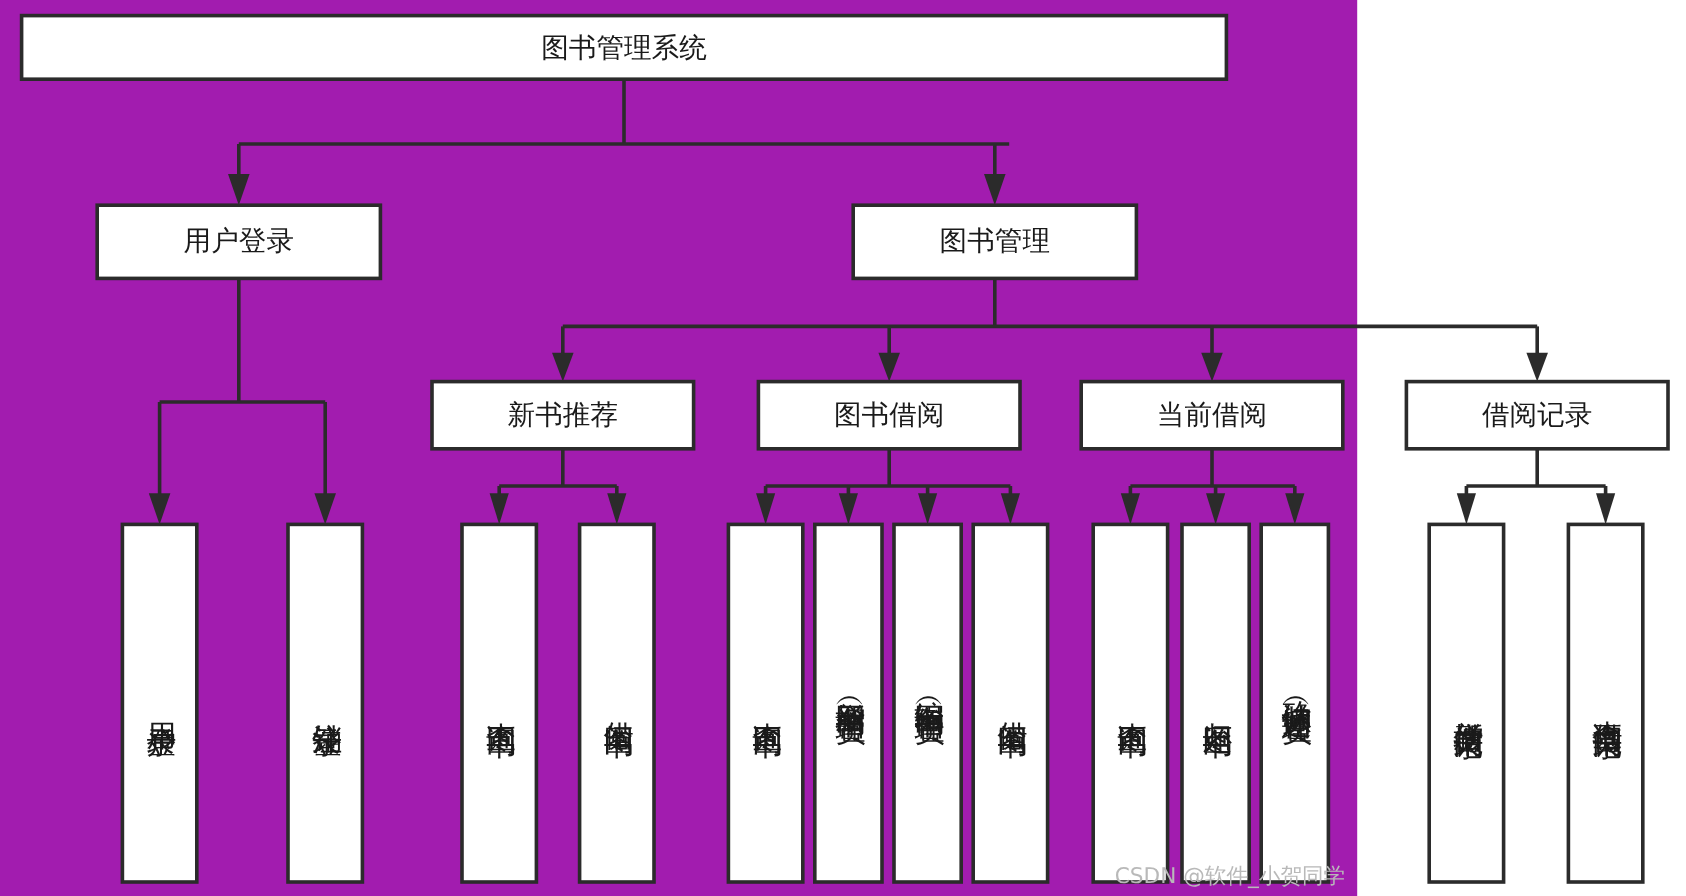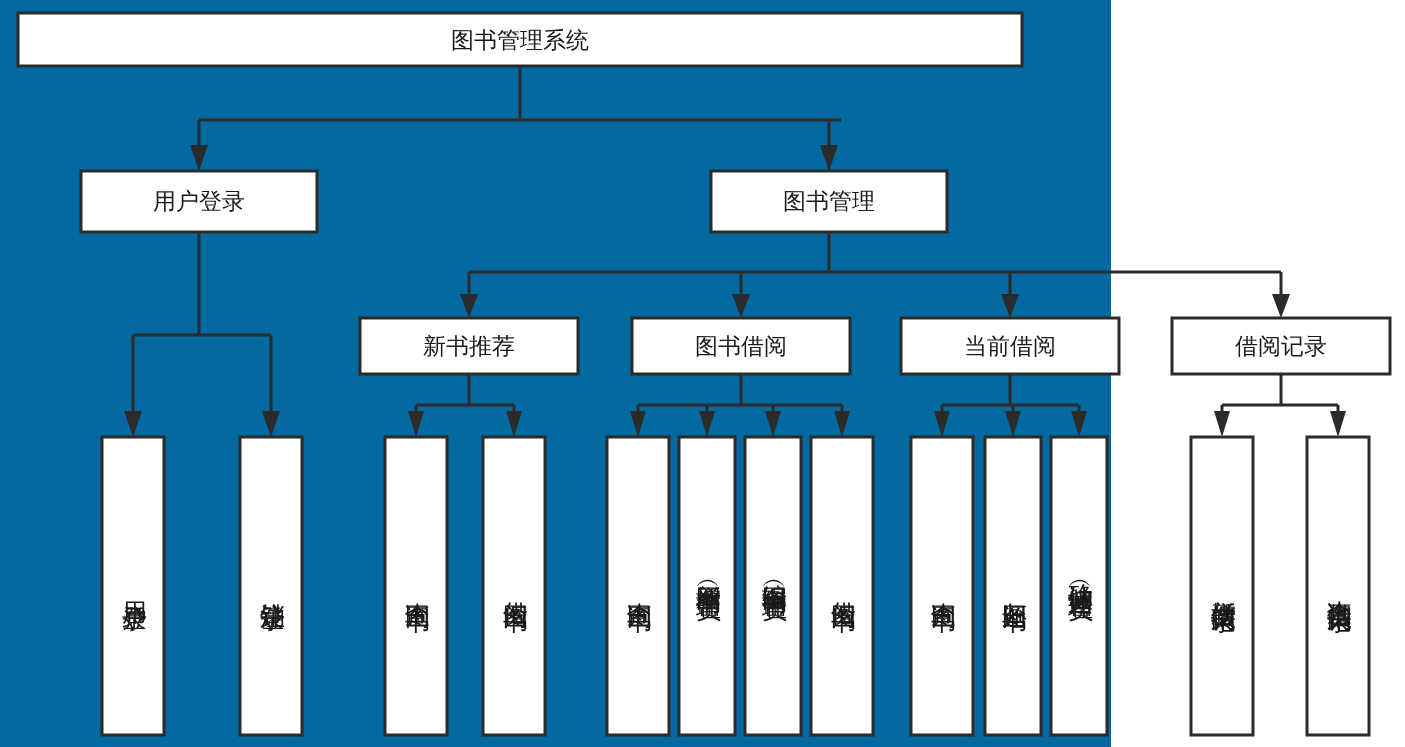--- a/index.html
+++ b/index.html
@@ -10,21 +10,22 @@
   body {
     width: 1405px;
     height: 747px;
     font-family: "DejaVu Sans", "Liberation Sans", sans-serif;
     overflow: hidden;
   }
   #diagram-root {
     position: relative;
     width: 1111px;
     height: 747px;
-    background: #0369a1;
+    background: #a21caf;
+    padding-left: 20px;
   }
   svg.flow {
     position: absolute;
     top: 0;
     left: 0;
     width: 1405px;
     height: 747px;
   }
   .node-rect {
     fill: #ffffff;
@@ -198,14 +199,15 @@
       <text class="node-label vert" x="773" y="573">编辑图书（管理员）</text>
       <text class="node-label vert" x="842" y="586">借阅图书</text>
       <text class="node-label vert" x="942" y="586">查询图书</text>
       <text class="node-label vert" x="1013" y="586">归还图书</text>
       <text class="node-label vert" x="1079" y="573">确认归还（管理员）</text>
       <text class="node-label vert" x="1222" y="586">新增借阅记录</text>
       <text class="node-label vert" x="1338" y="586">查询借阅记录</text>
     </g>
   </svg>
 
+  <div class="watermark">CSDN @软件_小贺同学</div>
 
 </div>
 
 </body></html>

